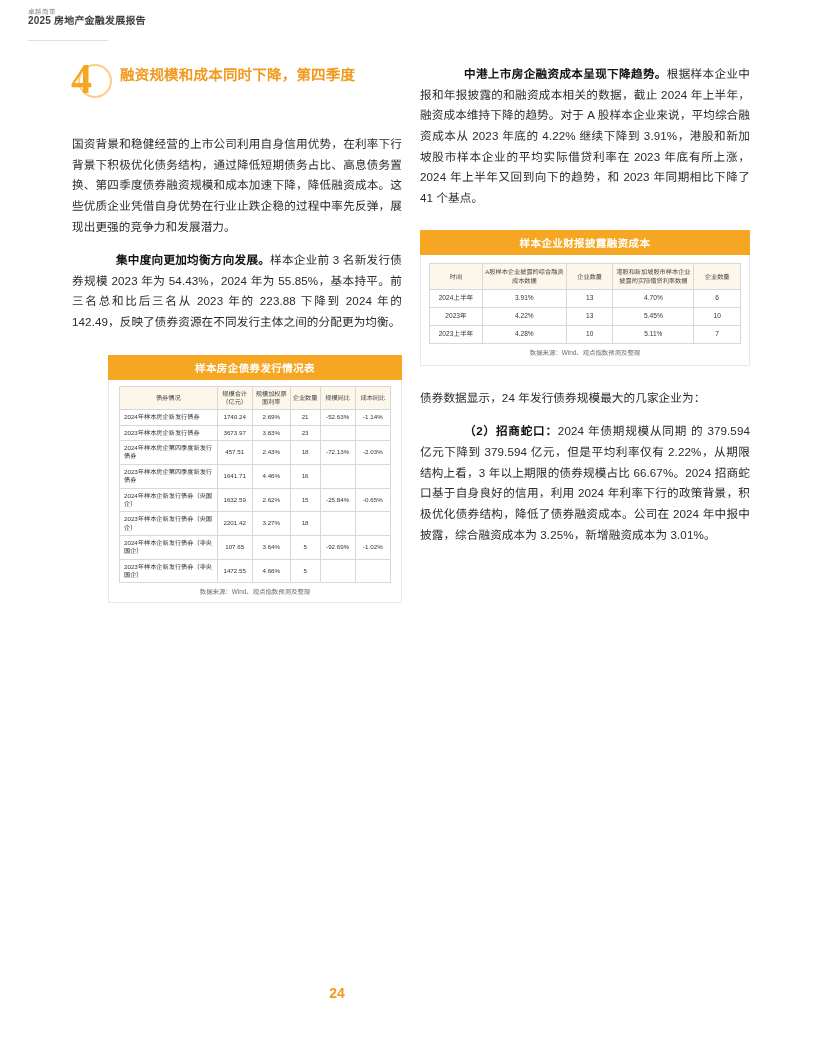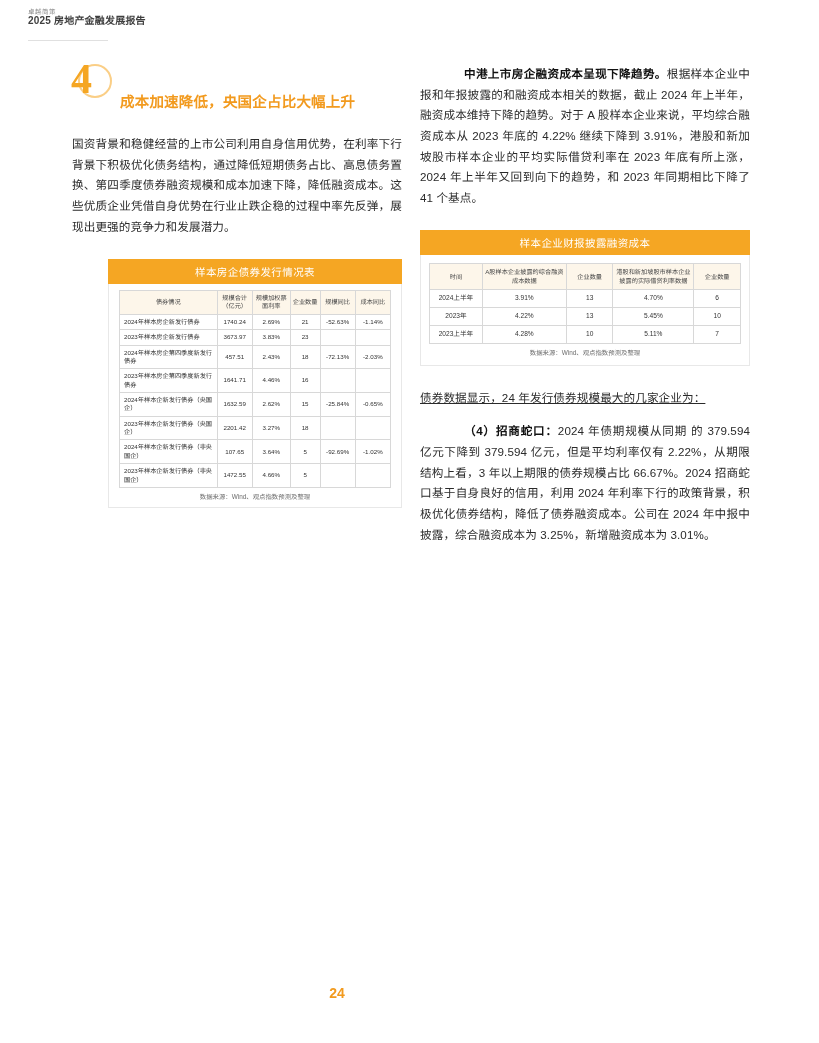--- a/index.html
+++ b/index.html
@@ -115,21 +115,21 @@
   }
 
   
   .fig-wrap {
     margin: 6px 0 10px 0;
   }
   .fig-title {
     background: #f5a623;
     color: #ffffff;
     font-size: 10.5px;
-    font-weight: normal;
+    font-weight: bold;
     text-align: center;
     padding: 5px 0;
     letter-spacing: 0.4px;
   }
   table.fig {
     width: 100%;
     border-collapse: collapse;
     background: #ffffff;
     table-layout: fixed;
   }
@@ -191,31 +191,33 @@
   </div>
   <div class="header-rule"></div>
 </div>
 
 <div class="col-left">
 
   <div class="section-head">
     <div class="sec-number-circle"></div>
     <div class="sec-number">4</div>
     <div class="sec-title">
-      <br>
-      <span>成本加速降低，央国企占比大幅上升</span>
+      <span>融资规模和成本同时下降，第四季度</span><br>
     </div>
   </div>
 
   <p class="para">
     <span>国资背景和稳健经营的上市公司利用自身信用优势，在利率下行背景下积极优化债务结构，通过降低短期债务占比、高息债务置换、第四季度债券融资规模和成本加速下降，降低融资成本。这些优质企业凭借自身优势在行业止跌企稳的过程中率先反弹，展现出更强的竞争力和发展潜力。</span>
   </p>
 
 
 
+  <p class="para">
+    <b>集中度向更加均衡方向发展。</b><span>样本企业前 3 名新发行债券规模 2023 年为 54.43%，2024 年为 55.85%，基本持平。前三名总和比后三名从 2023 年的 223.88 下降到 2024 年的 142.49，反映了债券资源在不同发行主体之间的分配更为均衡。</span>
+  </p>
 
 
   <div class="fig-wrap fig-wrap-wide" style="margin-top:22px;margin-left:36px;">
     <div class="fig-title">样本房企债券发行情况表</div>
     <div class="fig-box">
       <table class="fig">
         <colgroup>
           <col style="width:36%">
             <col style="width:13%">
             <col style="width:14%">
@@ -353,24 +355,24 @@
             <td>10</td>
             <td>5.11%</td>
             <td>7</td>
           </tr>
         </tbody>
       </table>
       <div class="fig-source">数据来源：Wind、观点指数预测及整理</div>
     </div>
   </div>
 
-  <p class="para" style="margin-top:22px;text-decoration:underline;">
+  <p class="para" style="margin-top:22px;">
     <span>债券数据显示，24 年发行债券规模最大的几家企业为：</span>
   </p>
 
 
   <p class="para">
-    <b>（4）招商蛇口：</b><span>2024 年债期规模从同期 的 379.594 亿元下降到 379.594 亿元，但是平均利率仅有 2.22%，从期限结构上看，3 年以上期限的债券规模占比 66.67%。2024 招商蛇口基于自身良好的信用，利用 2024 年利率下行的政策背景，积极优化债券结构，降低了债券融资成本。公司在 2024 年中报中披露，综合融资成本为 3.25%，新增融资成本为 3.01%。</span>
+    <b>（2）招商蛇口：</b><span>2024 年债期规模从同期 的 379.594 亿元下降到 379.594 亿元，但是平均利率仅有 2.22%，从期限结构上看，3 年以上期限的债券规模占比 66.67%。2024 招商蛇口基于自身良好的信用，利用 2024 年利率下行的政策背景，积极优化债券结构，降低了债券融资成本。公司在 2024 年中报中披露，综合融资成本为 3.25%，新增融资成本为 3.01%。</span>
   </p>
 
 </div>
 
 <div class="page-number">24</div>
 
 </body></html>

